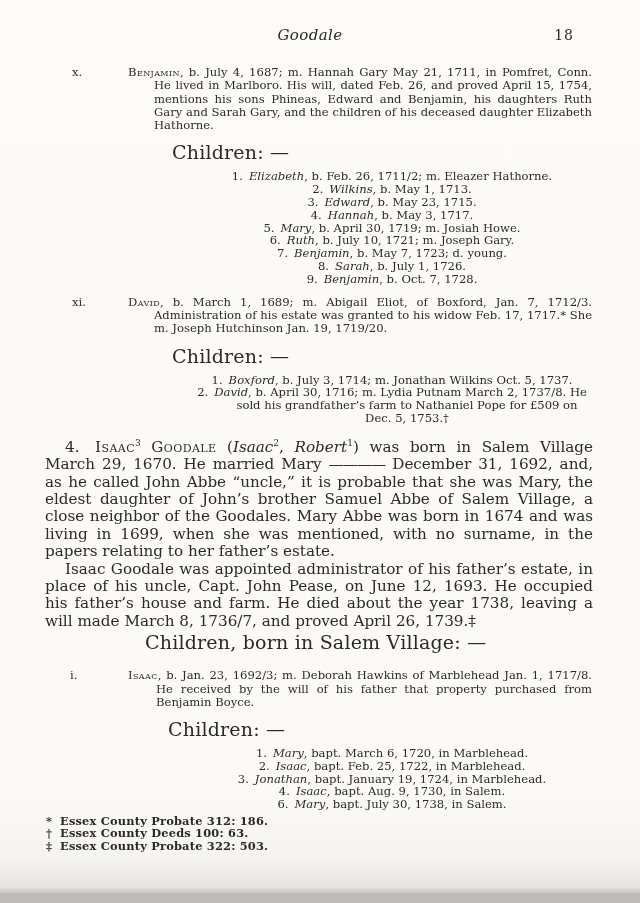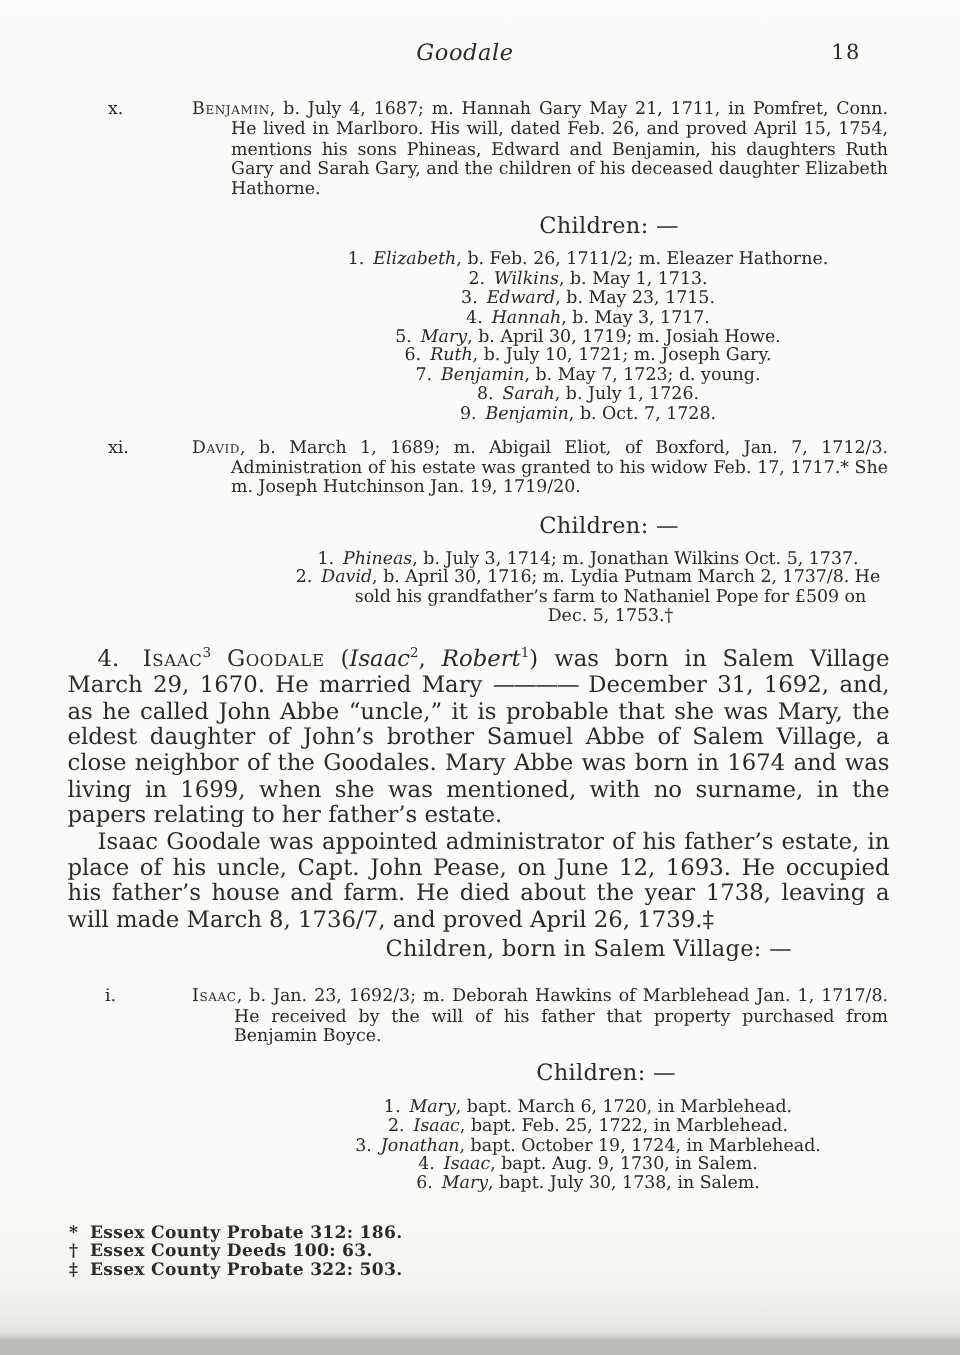--- a/index.html
+++ b/index.html
@@ -30,21 +30,21 @@
     font-size: 11.6px; line-height: 13.3px;
     text-align: justify;
   }
   .entry-x  { margin: 21px 48px 0 128px; padding-left: 26px; text-indent: -26px; }
   .entry-xi { margin: 10px 48px 0 128px; padding-left: 26px; text-indent: -26px; }
   .entry-i  { margin:  9px 48px 0 128px; padding-left: 28px; text-indent: -28px; }
   .numeral  { position: absolute; left: -30px; top: 0; font-variant: normal; }
 
   .sc { font-variant: small-caps; letter-spacing: .4px; }
 
-  .ch-heading { font-size: 15px; margin: 9px 0 7px 172px; letter-spacing: .2px; text-align: center; }
+  .ch-heading { font-size: 19px; margin: 9px 0 7px 172px; letter-spacing: .2px; }
   .ch-heading.salem { margin-left: 145px; margin-top: 1px; }
   .ch-heading.last  { margin-left: 168px; }
 
   .clist { font-size: 11.6px; line-height: 12.8px; margin: 0 52px 0 196px; text-align: center; }
   .citem { padding-left: 30px; text-indent: -30px; }
   .citem .n { margin-right: 6px; }
 
   .body-para {
     font-size: 15.2px; line-height: 17.4px;
     text-align: justify;
@@ -90,21 +90,21 @@
     <div class="citem"><span class="n">9.</span><i>Benjamin</i><span>, b. Oct. 7, 1728.</span></div>
   </div>
 
   <div class="entry entry-xi">
     <span class="numeral">xi.</span><span class="sc">David</span><span>, b. March 1, 1689; m. Abigail Eliot, of Boxford, Jan. 7, 1712/3. Administration of his estate was granted to his widow Feb. 17, 1717.*  She m. Joseph Hutchinson Jan. 19, 1719/20.</span>
   </div>
 
   <div class="ch-heading">Children: —</div>
 
   <div class="clist">
-    <div class="citem"><span class="n">1.</span><i>Phineas</i><span>, b. July 3, 1714;  m. Jonathan Wilkins Oct. 5, 1737.</span></div>
+    <div class="citem"><span class="n">1.</span><i>Boxford</i><span>, b. July 3, 1714;  m. Jonathan Wilkins Oct. 5, 1737.</span></div>
     <div class="citem"><span class="n">2.</span><i>David</i><span>, b. April 30, 1716;  m. Lydia Putnam March 2, 1737/8. He sold his grandfather’s farm to Nathaniel Pope for £509 on Dec. 5, 1753.†</span></div>
   </div>
 
   <p class="body-para">
     <span class="pnum">4.</span>
     <span class="sc">Isaac</span><sup>3</sup>
     <span class="sc">Goodale</span>
     <span>(</span><i>Isaac</i><sup>2</sup><span>, </span><i>Robert</i><sup>1</sup><span>) was born in Salem Village March 29, 1670. He married Mary </span><span class="blankdash">————</span><span> December 31, 1692, and, as he called John Abbe “uncle,” it is probable that she was Mary, the eldest daughter of John’s brother Samuel Abbe of Salem Village, a close neighbor of the Goodales. Mary Abbe was born in 1674 and was living in 1699, when she was mentioned, with no surname, in the papers relating to her father’s estate.</span>
   </p>
 
@@ -114,21 +114,21 @@
 
   <div class="entry entry-i">
     <span class="numeral">i.</span><span class="sc">Isaac</span><span>, b. Jan. 23, 1692/3;  m. Deborah Hawkins of Marblehead Jan. 1, 1717/8.  He received by the will of his father that property purchased from Benjamin Boyce.</span>
   </div>
 
   <div class="ch-heading last">Children: —</div>
 
   <div class="clist">
     <div class="citem"><span class="n">1.</span><i>Mary</i><span>, bapt. March 6, 1720, in Marblehead.</span></div>
     <div class="citem"><span class="n">2.</span><i>Isaac</i><span>, bapt. Feb. 25, 1722, in Marblehead.</span></div>
-    <div class="citem"><span class="n">3.</span><i>Jonathan</i><span>, bapt. October 19, 1724, in Marblehead.</span></div>
+    <div class="citem"><span class="n">3.</span><i>Jonathan</i><span>, bapt. January 19, 1724, in Marblehead.</span></div>
     <div class="citem"><span class="n">4.</span><i>Isaac</i><span>, bapt. Aug. 9, 1730, in Salem.</span></div>
     <div class="citem"><span class="n">6.</span><i>Mary</i><span>, bapt. July 30, 1738, in Salem.</span></div>
   </div>
 
   <div class="footnotes">
     <div class="footnote"><span class="fsym">*</span><span>Essex County Probate 312: 186.</span></div>
     <div class="footnote"><span class="fsym">†</span><span>Essex County Deeds 100: 63.</span></div>
     <div class="footnote"><span class="fsym">‡</span><span>Essex County Probate 322: 503.</span></div>
   </div>
 

